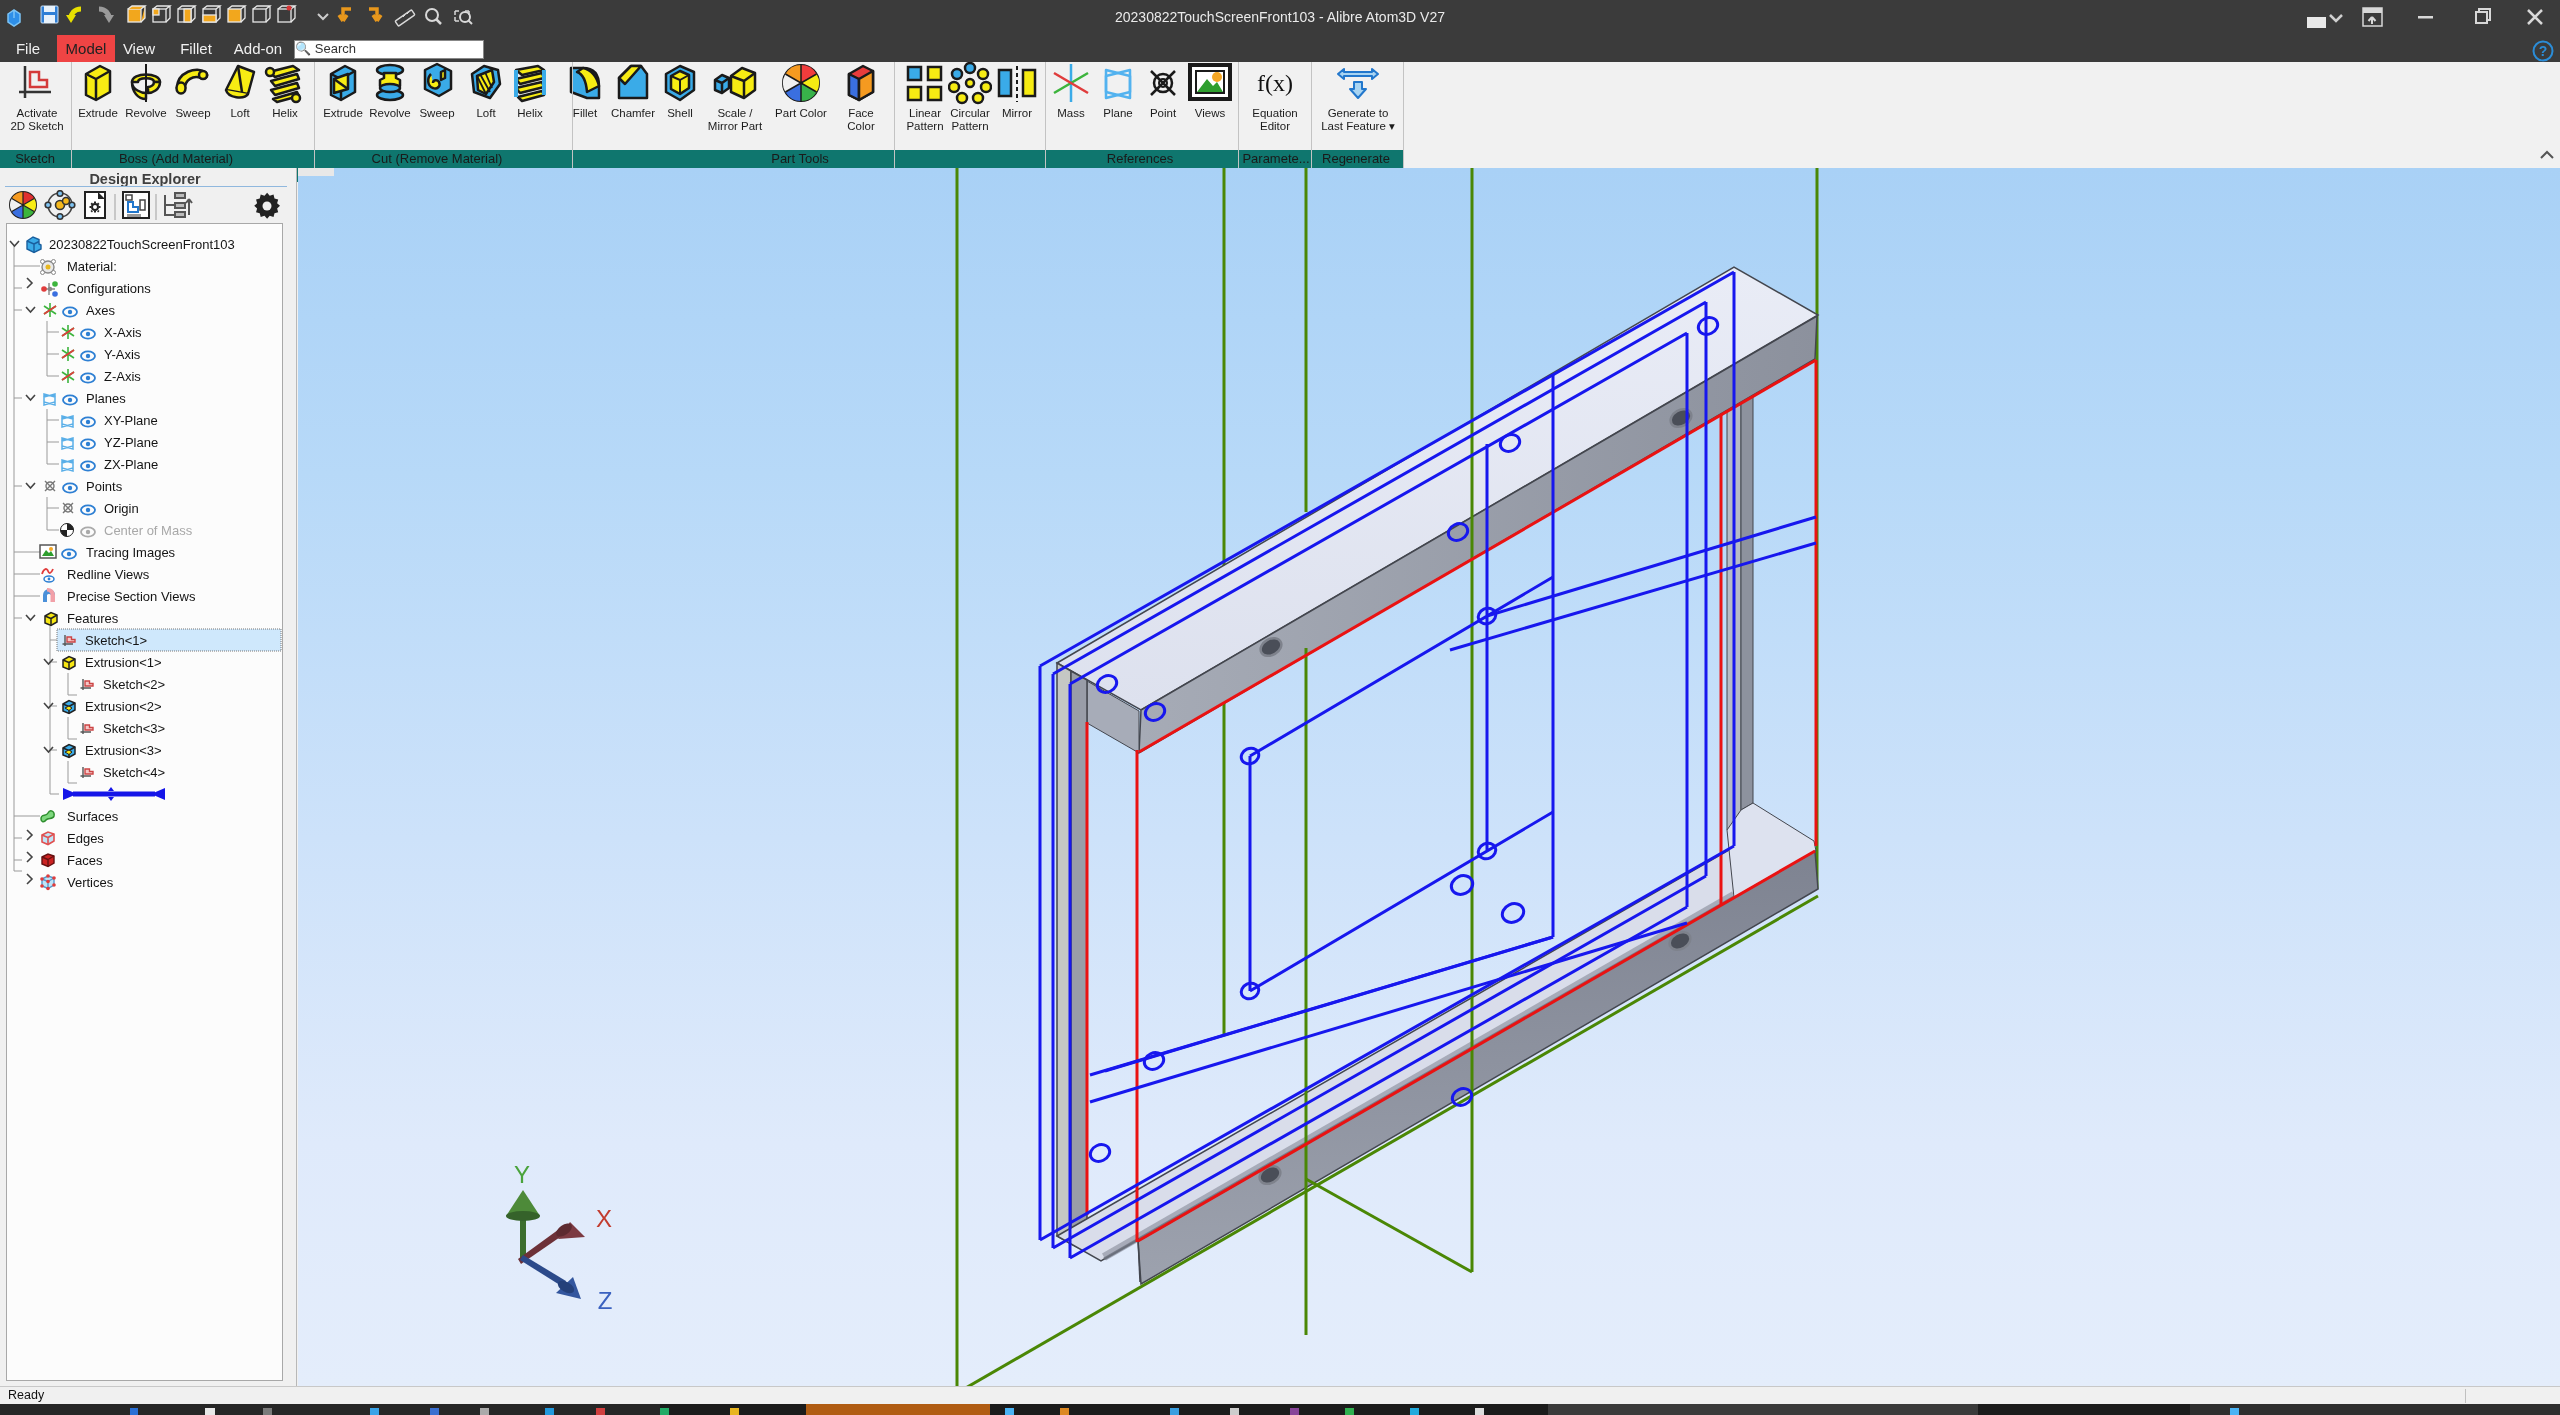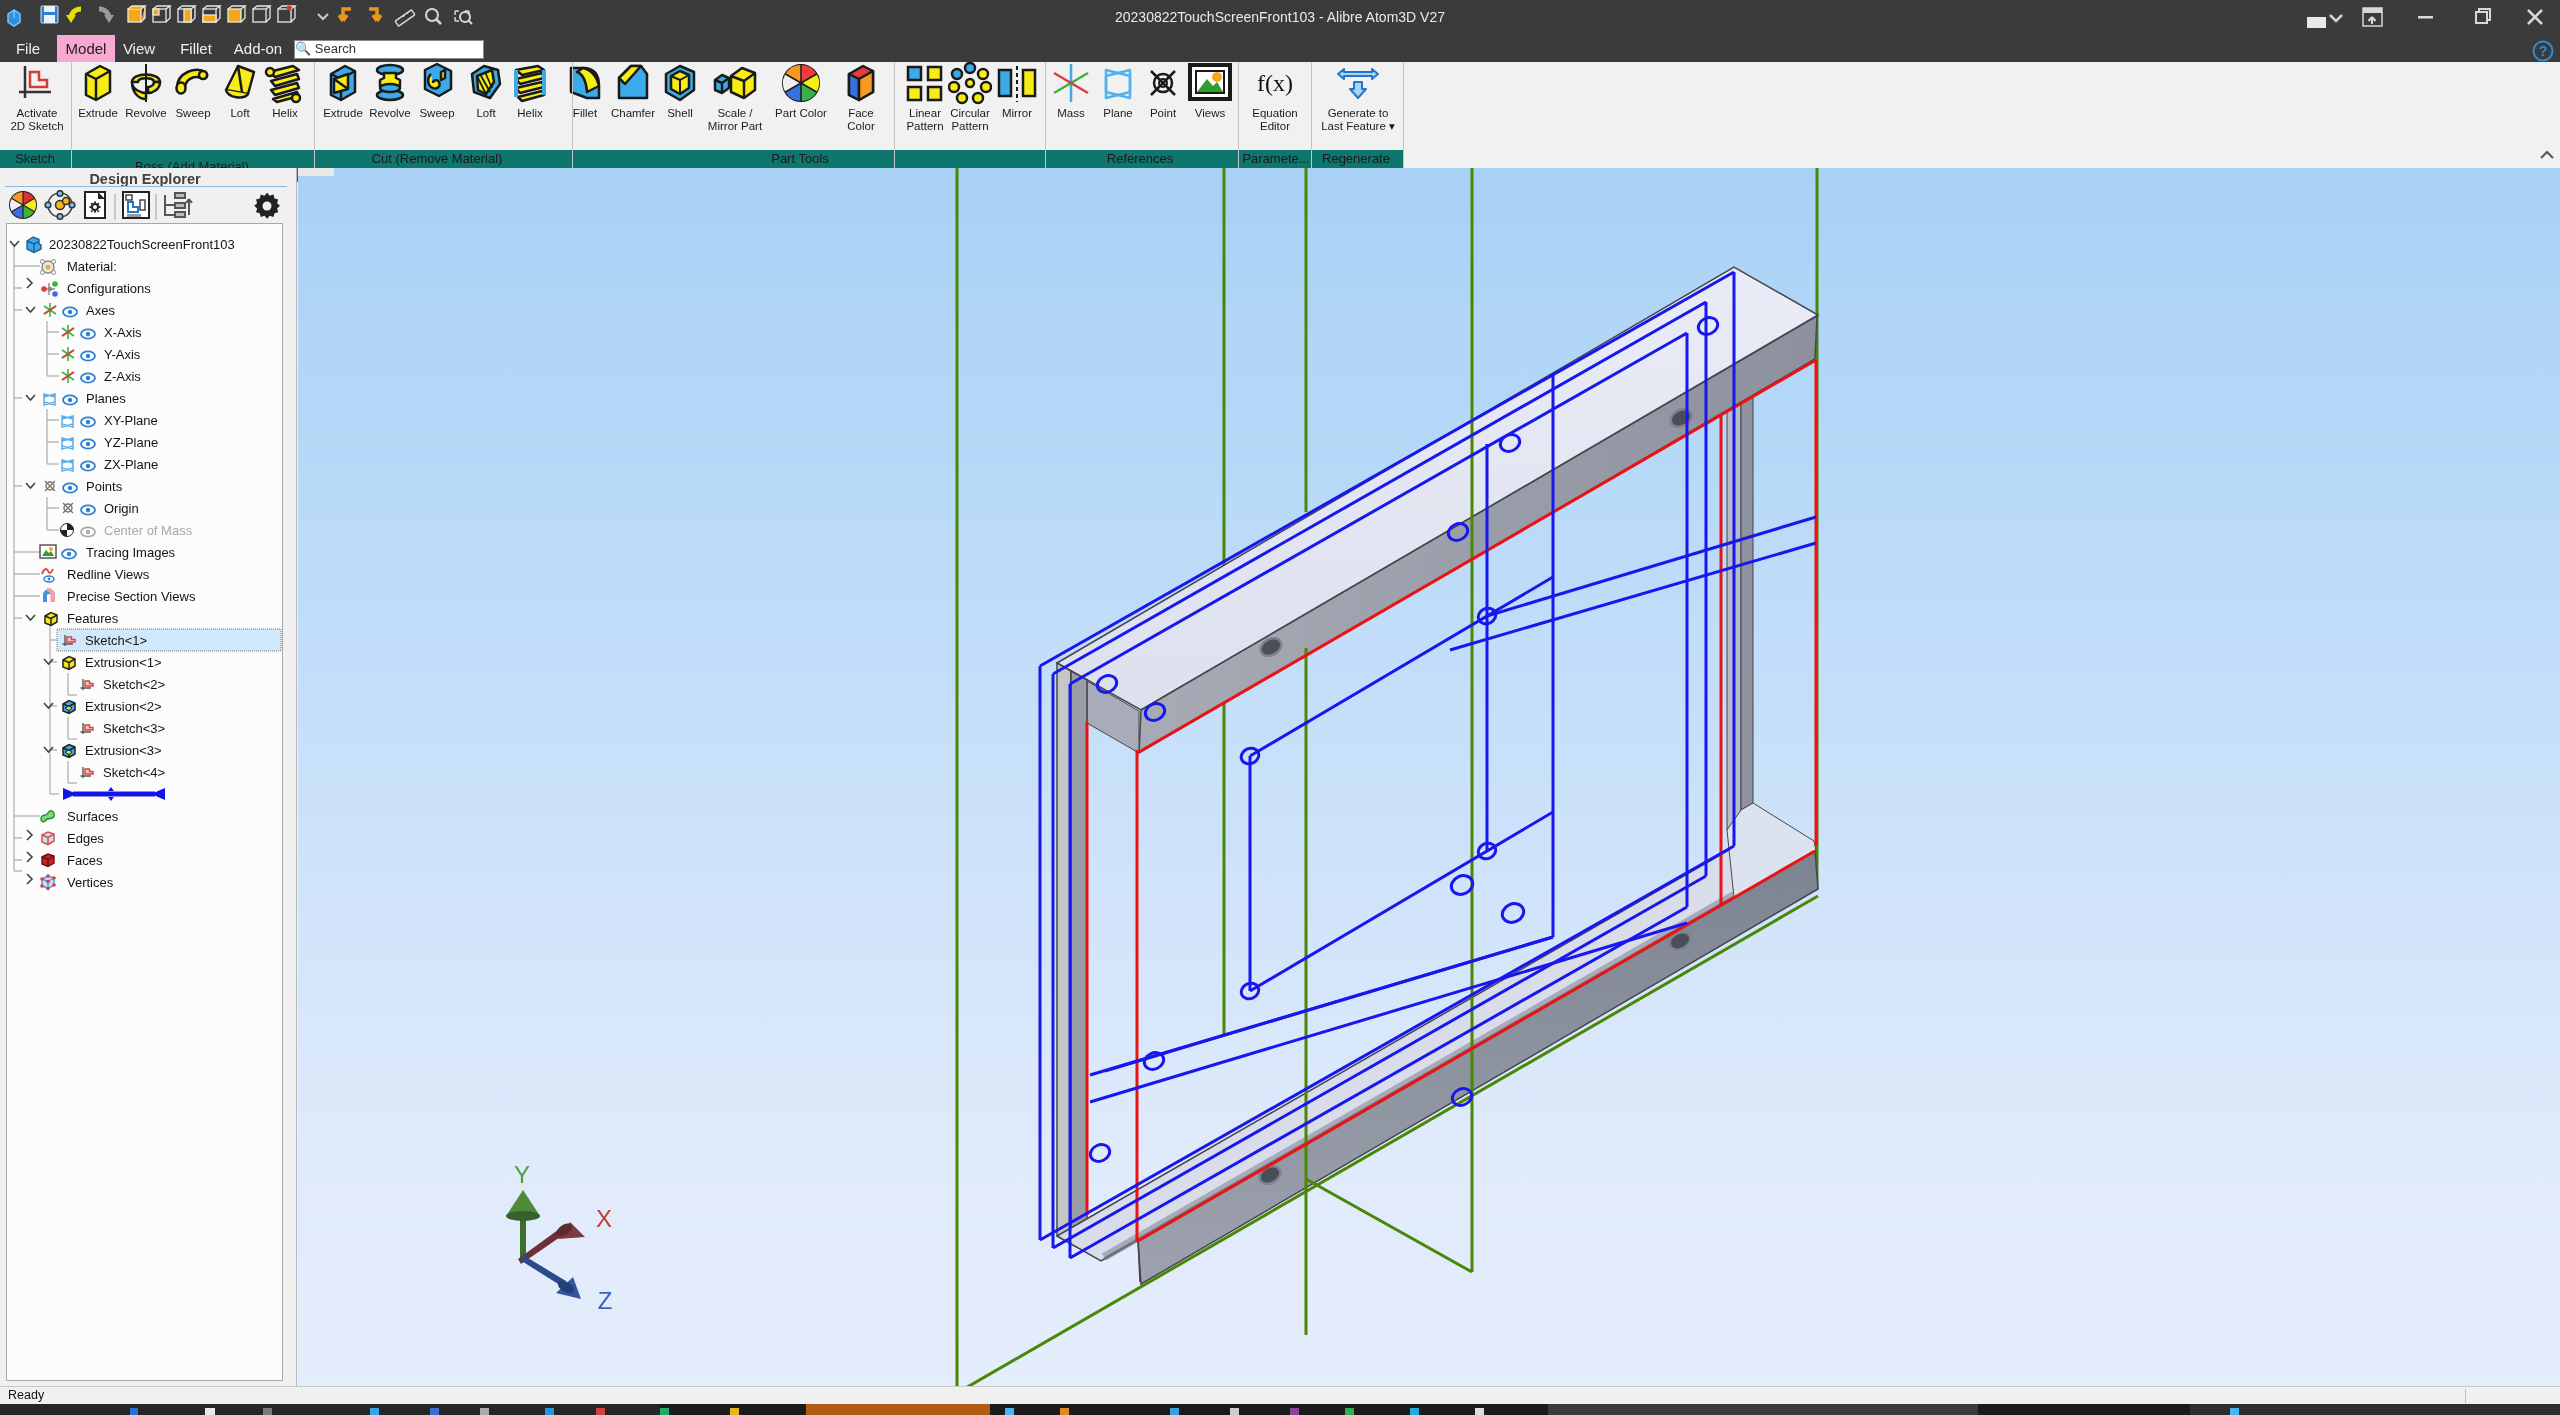--- a/index.html
+++ b/index.html
@@ -2,21 +2,21 @@
 <html><head>
 <meta charset="utf-8">
 <style>
 *{margin:0;padding:0;box-sizing:border-box;}
 html,body{width:2560px;height:1415px;overflow:hidden;background:#f0f0f0;font-family:"Liberation Sans",sans-serif;}
 .abs{position:absolute;}
 #titlebar{position:absolute;left:0;top:0;width:2560px;height:35px;background:#3b3b3b;}
 #title{position:absolute;top:9px;left:0;width:2560px;text-align:center;color:#eaeaea;font-size:14px;}
 #tabs{position:absolute;left:0;top:35px;width:2560px;height:27px;background:#3b3b3b;}
 .tab{position:absolute;top:0;height:27px;color:#f0f0f0;font-size:15px;line-height:27px;text-align:center;}
-#tabModel{position:absolute;left:57px;top:0;width:58px;height:27px;background:#f9a8d4;color:#222;font-size:15px;line-height:27px;text-align:center;}
+#tabModel{position:absolute;left:57px;top:0;width:58px;height:27px;background:#ef4444;color:#222;font-size:15px;line-height:27px;text-align:center;}
 #searchbox{position:absolute;left:294px;top:5px;width:190px;height:19px;background:#ffffff;border:1px solid #888;font-size:13px;color:#333;}
 #ribbon{position:absolute;left:0;top:62px;width:2560px;height:106px;background:#f1f1f1;}
 #labelstrip{position:absolute;left:0;top:150px;width:1403px;height:32px;background:#0f766e;}
 .glabel{position:absolute;top:1px;font-size:13px;color:#1a1a1a;transform:translateX(-50%);white-space:nowrap;}
 .gsep{position:absolute;top:62px;width:1px;height:106px;background:#c3c3c3;}
 .rbtn{position:absolute;top:62px;text-align:center;}
 .rbtn .cap{font-size:11.5px;color:#1c1c1c;line-height:13px;margin-top:1px;}
 .rbtn svg{display:block;margin:0 auto;}
 #panel{position:absolute;left:0;top:168px;width:297px;height:1218px;background:#f0f0f0;border-right:1px solid #b8b8b8;}
 #ptitle{position:absolute;left:0;top:3px;width:290px;text-align:center;color:#404040;font-size:14.5px;font-weight:bold;}
@@ -386,21 +386,21 @@
 </div>
 <svg class="abs" style="left:2532px;top:40px;" width="24" height="24">
     <circle cx="11" cy="11" r="9.5" fill="none" stroke="#2b8dd8" stroke-width="2"></circle>
     <text x="11" y="16" text-anchor="middle" font-size="14" font-weight="bold" fill="#2b8dd8">?</text>
   </svg>
 <svg class="abs" style="left:2538px;top:148px;" width="20" height="16">
     <path d="M3 10 L9 4 L15 10" fill="none" stroke="#555" stroke-width="2"></path>
   </svg>
 <div id="labelstrip">
 <div class="glabel" style="left:35px;">Sketch</div>
-<div class="glabel" style="left:192px;margin-top:8px;">Boss (Add Material)</div>
+<div class="glabel" style="left:176px;">Boss (Add Material)</div>
 <div class="glabel" style="left:437px;">Cut (Remove Material)</div>
 <div class="glabel" style="left:800px;">Part Tools</div>
 <div class="glabel" style="left:1140px;">References</div>
 <div class="glabel" style="left:1276px;">Paramete...</div>
 <div class="glabel" style="left:1356px;">Regenerate</div>
 </div>
 <div class="gsep" style="left:71px;"></div>
 <div class="gsep" style="left:314px;"></div>
 <div class="gsep" style="left:572px;"></div>
 <div class="gsep" style="left:894px;"></div>

